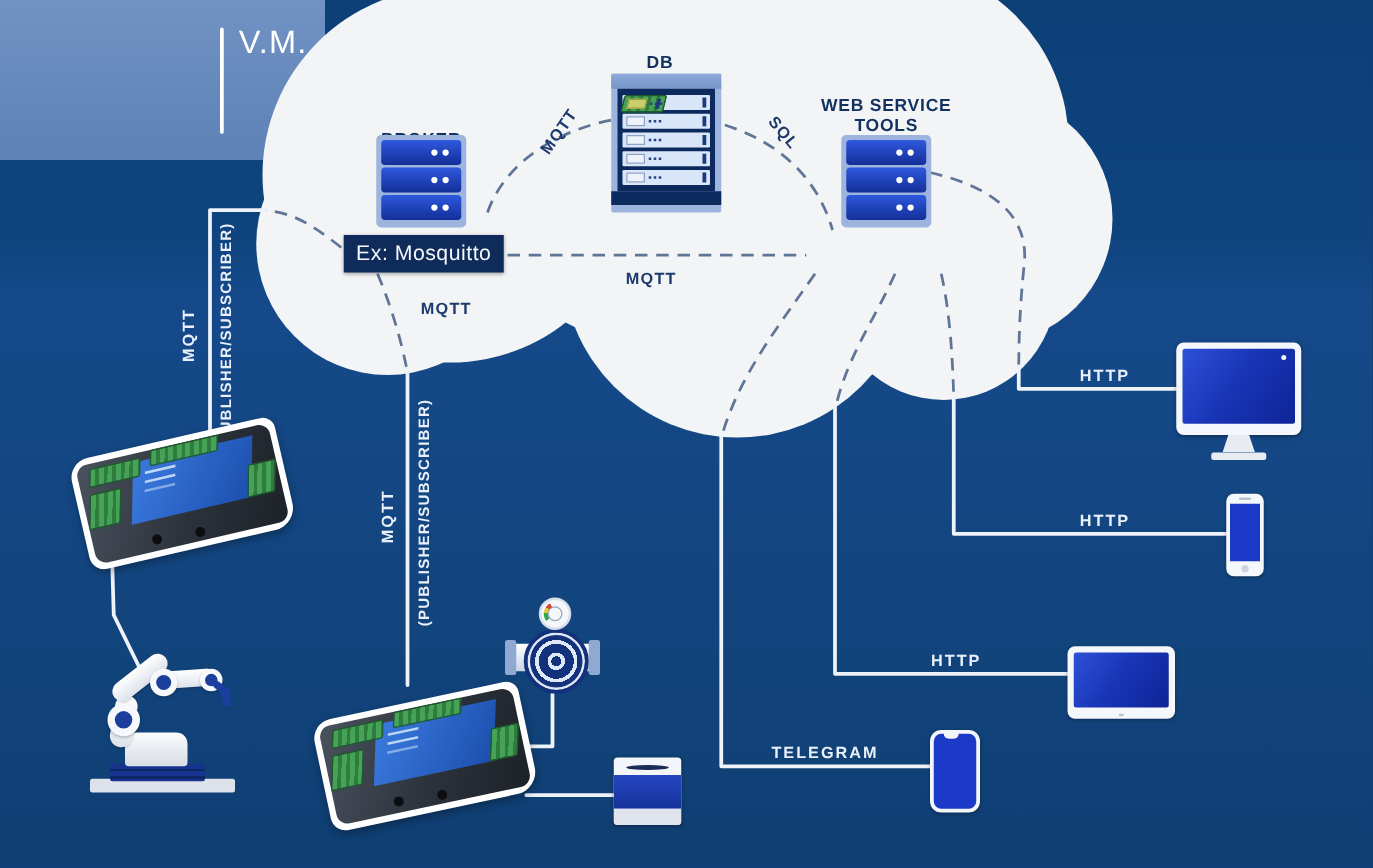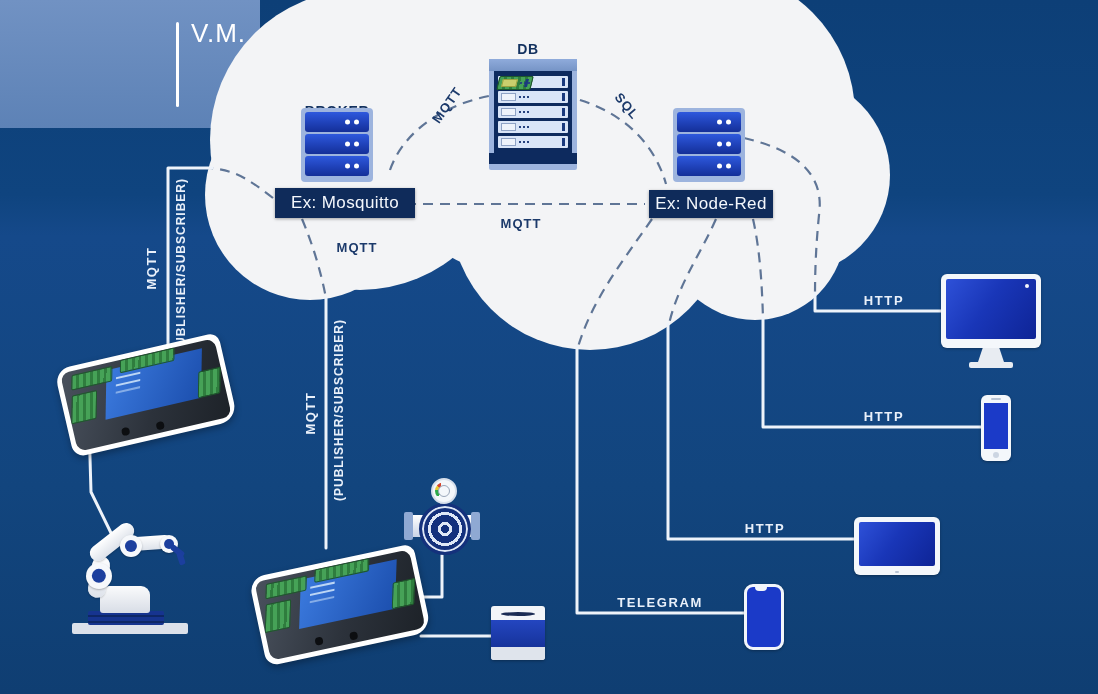--- a/index.html
+++ b/index.html
@@ -113,21 +113,21 @@
       <path d="M 815 293 L 815 311 L 942 311"></path>
     </g>
   </svg>
 
   <div class="abs title-navy ctr" style="left:337px;top:111px;">BROKER</div>
   <div class="abs stack" style="left:305px;top:112px;">
     <div class="unit"></div>
     <div class="unit"></div>
     <div class="unit"></div>
   </div>
-  <div class="abs ex-box" style="left:275px;top:188px;width:140px;height:30px;">Ex: Mosquitto</div>
+  <div class="abs ex-box" style="left:275px;top:188px;width:128px;height:30px;">Ex: Mosquitto</div>
 
   <div class="abs title-navy ctr" style="left:528px;top:49px;">DB</div>
   <div class="abs db-frame" style="left:489px;top:59px;">
     <div class="db-cap"></div>
     <div class="db-body">
       <div class="db-row">
           <div class="db-scr"></div>
           <div class="db-dots"></div>
           <div class="db-bar"></div>
         </div>
@@ -158,26 +158,26 @@
         </div>
       <div class="db-row">
           <div class="db-scr"></div>
           <div class="db-dots"></div>
           <div class="db-bar"></div>
         </div>
     </div>
     <div class="db-base"></div>
   </div>
 
+  <div class="abs title-navy ctr" style="left:709px;top:92px;white-space:normal;width:150px;line-height:1.15;">WEB SERVICE TOOLS</div>
   <div class="abs stack" style="left:677px;top:112px;">
     <div class="unit"></div>
     <div class="unit"></div>
     <div class="unit"></div>
   </div>
-  <div class="abs ex-box" style="left:649px;top:190px;width:124px;height:28px;">Ex: Node-Red</div>
 
   <div class="abs lab-navy rot" style="left:447px;top:105px;transform:translate(-50%,-50%) rotate(-55deg);">MQTT</div>
   <div class="abs lab-navy rot" style="left:627px;top:106px;transform:translate(-50%,-50%) rotate(50deg);">SQL</div>
   <div class="abs lab-navy ctr" style="left:521px;top:223px;">MQTT</div>
   <div class="abs lab-navy ctr" style="left:357px;top:247px;">MQTT</div>
 
   <div class="abs lab-white rot" style="left:151px;top:268px;transform:translate(-50%,-50%) rotate(-90deg);">MQTT</div>
   <div class="abs lab-white rot" style="left:181px;top:269px;font-size:12px;letter-spacing:1px;transform:translate(-50%,-50%) rotate(-90deg);">(PUBLISHER/SUBSCRIBER)</div>
   <div class="abs lab-white rot" style="left:310px;top:413px;transform:translate(-50%,-50%) rotate(-90deg);">MQTT</div>
   <div class="abs lab-white rot" style="left:339px;top:410px;font-size:12px;letter-spacing:1px;transform:translate(-50%,-50%) rotate(-90deg);">(PUBLISHER/SUBSCRIBER)</div>

